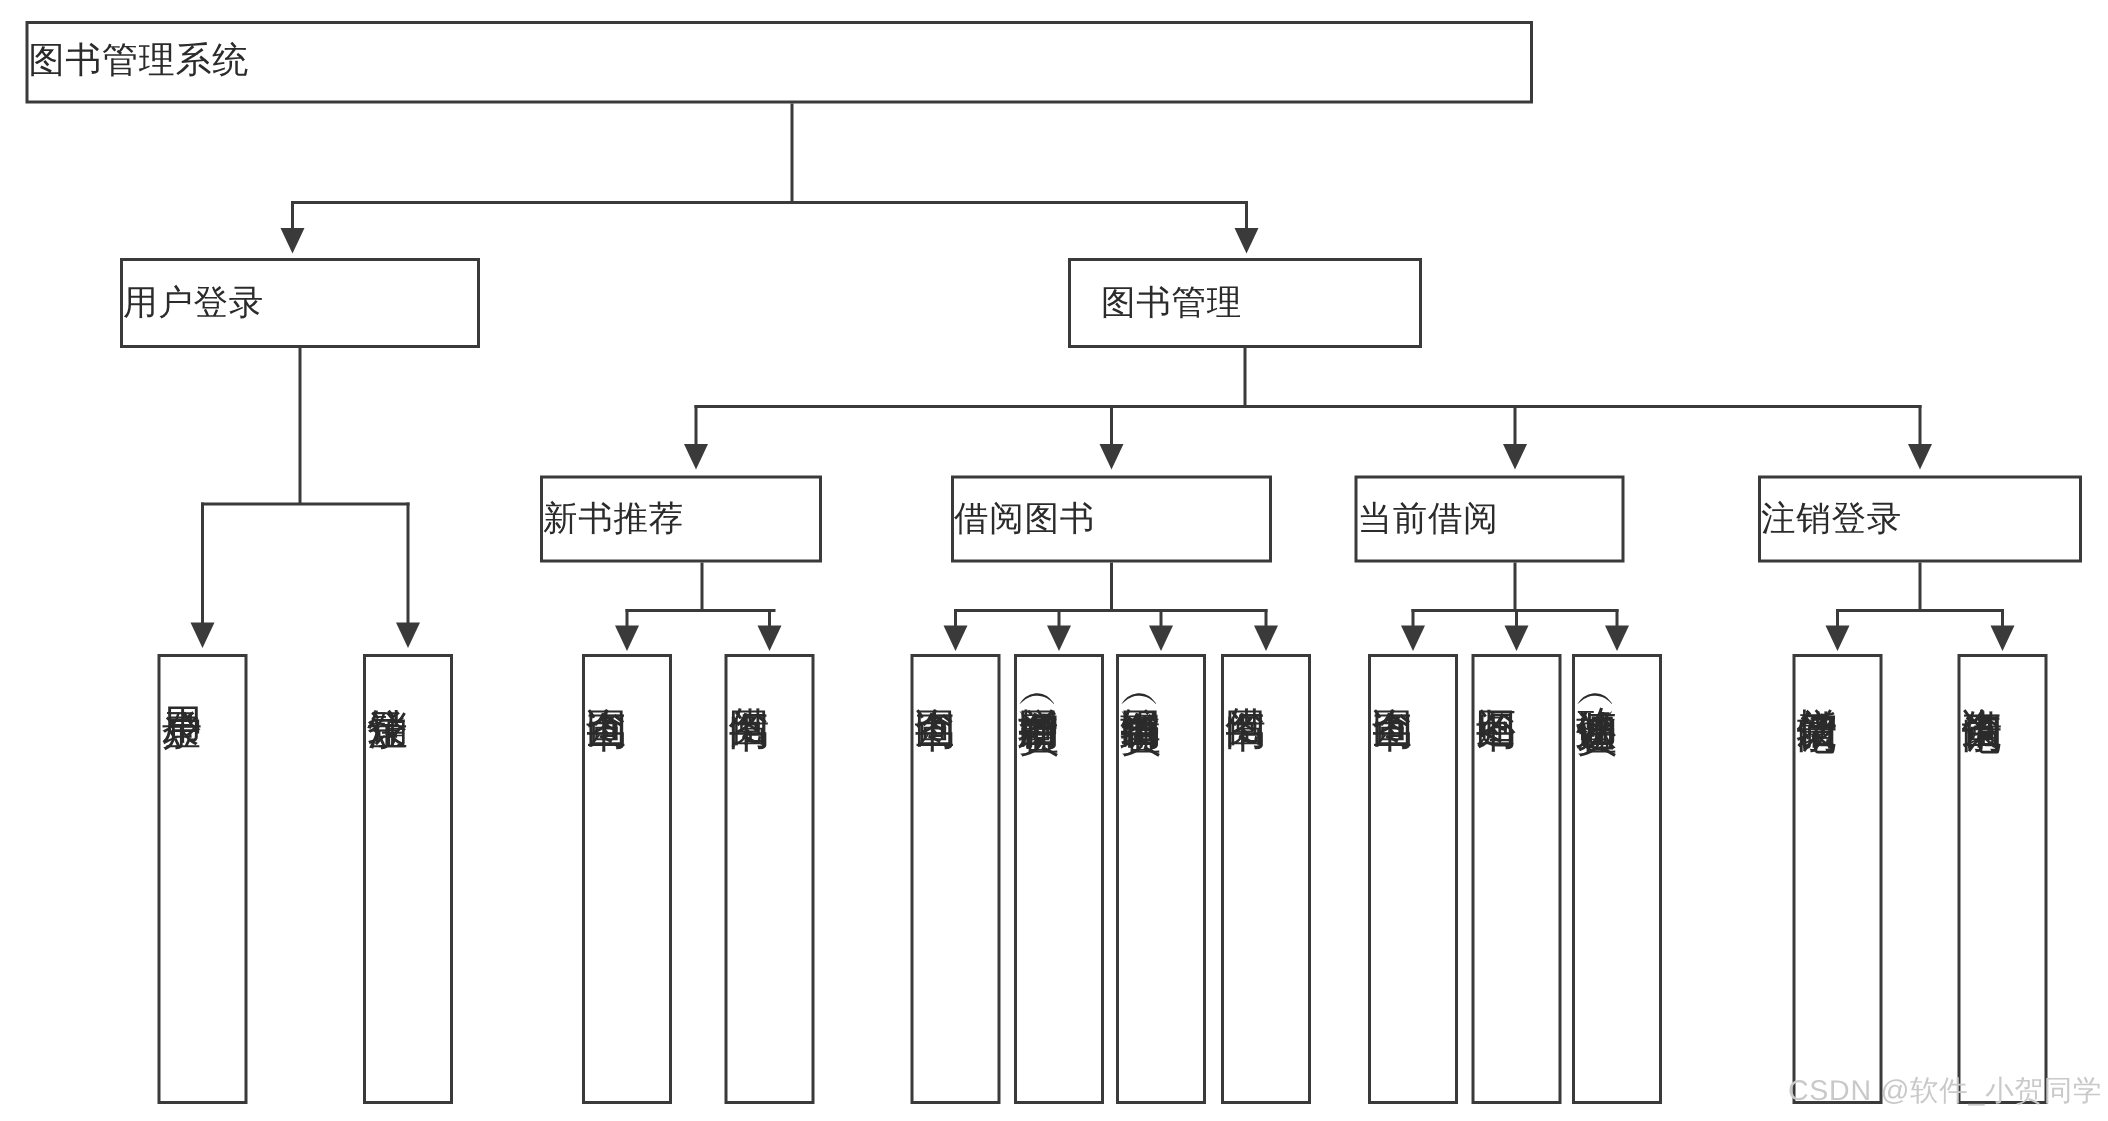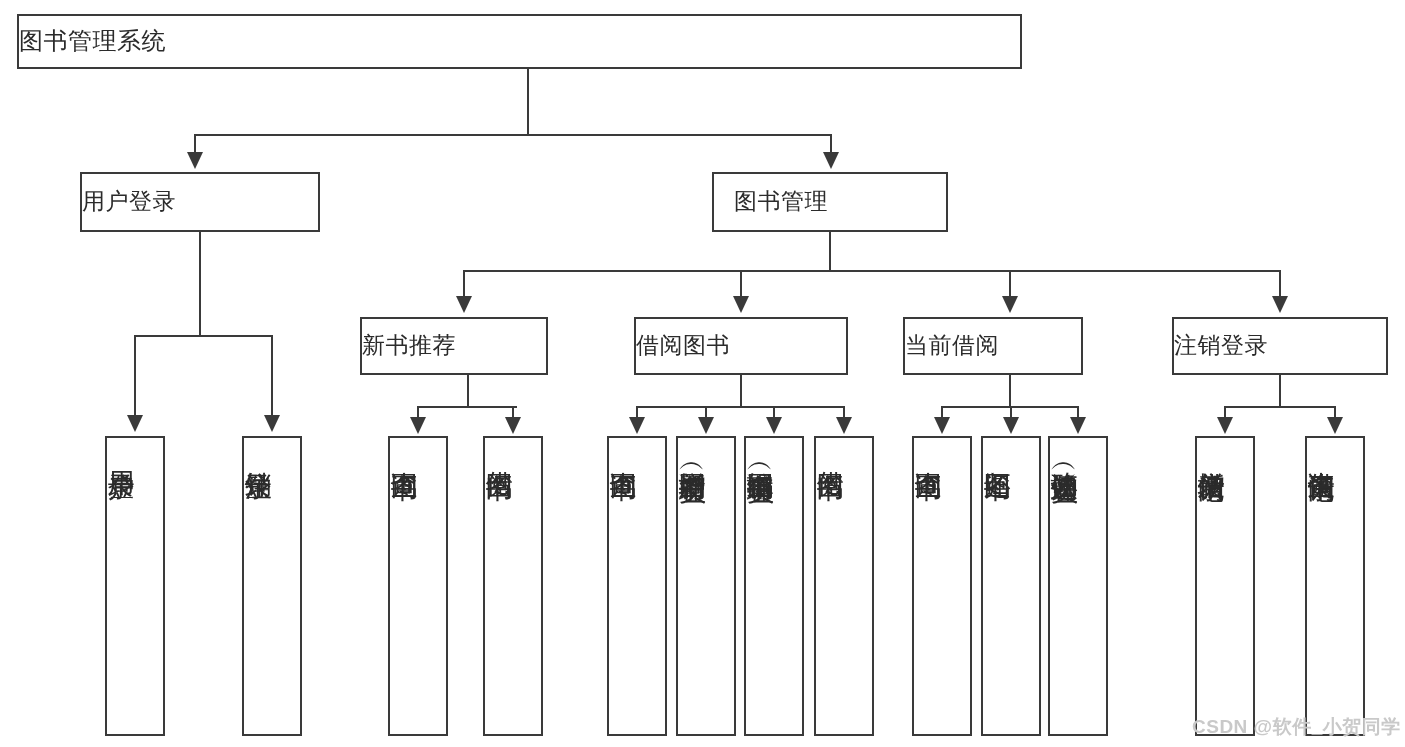--- a/index.html
+++ b/index.html
@@ -65,21 +65,20 @@
     border-right: 8px solid transparent;
     border-top: 17px solid #3a3a3a;
   }
   .watermark {
     position: absolute;
     color: #c9c9c9;
     font-size: 19px;
     letter-spacing: 0.5px;
     white-space: nowrap;
     user-select: none;
-    font-weight: bold;
   }
 </style>
 </head>
 <body>
 
 <div id="canvas">
 
   <div class="node h-node root" style="left:17px; top:14px; width:1005px; height:55px;">
     <span class="node-label">图书管理系统</span>
   </div>

